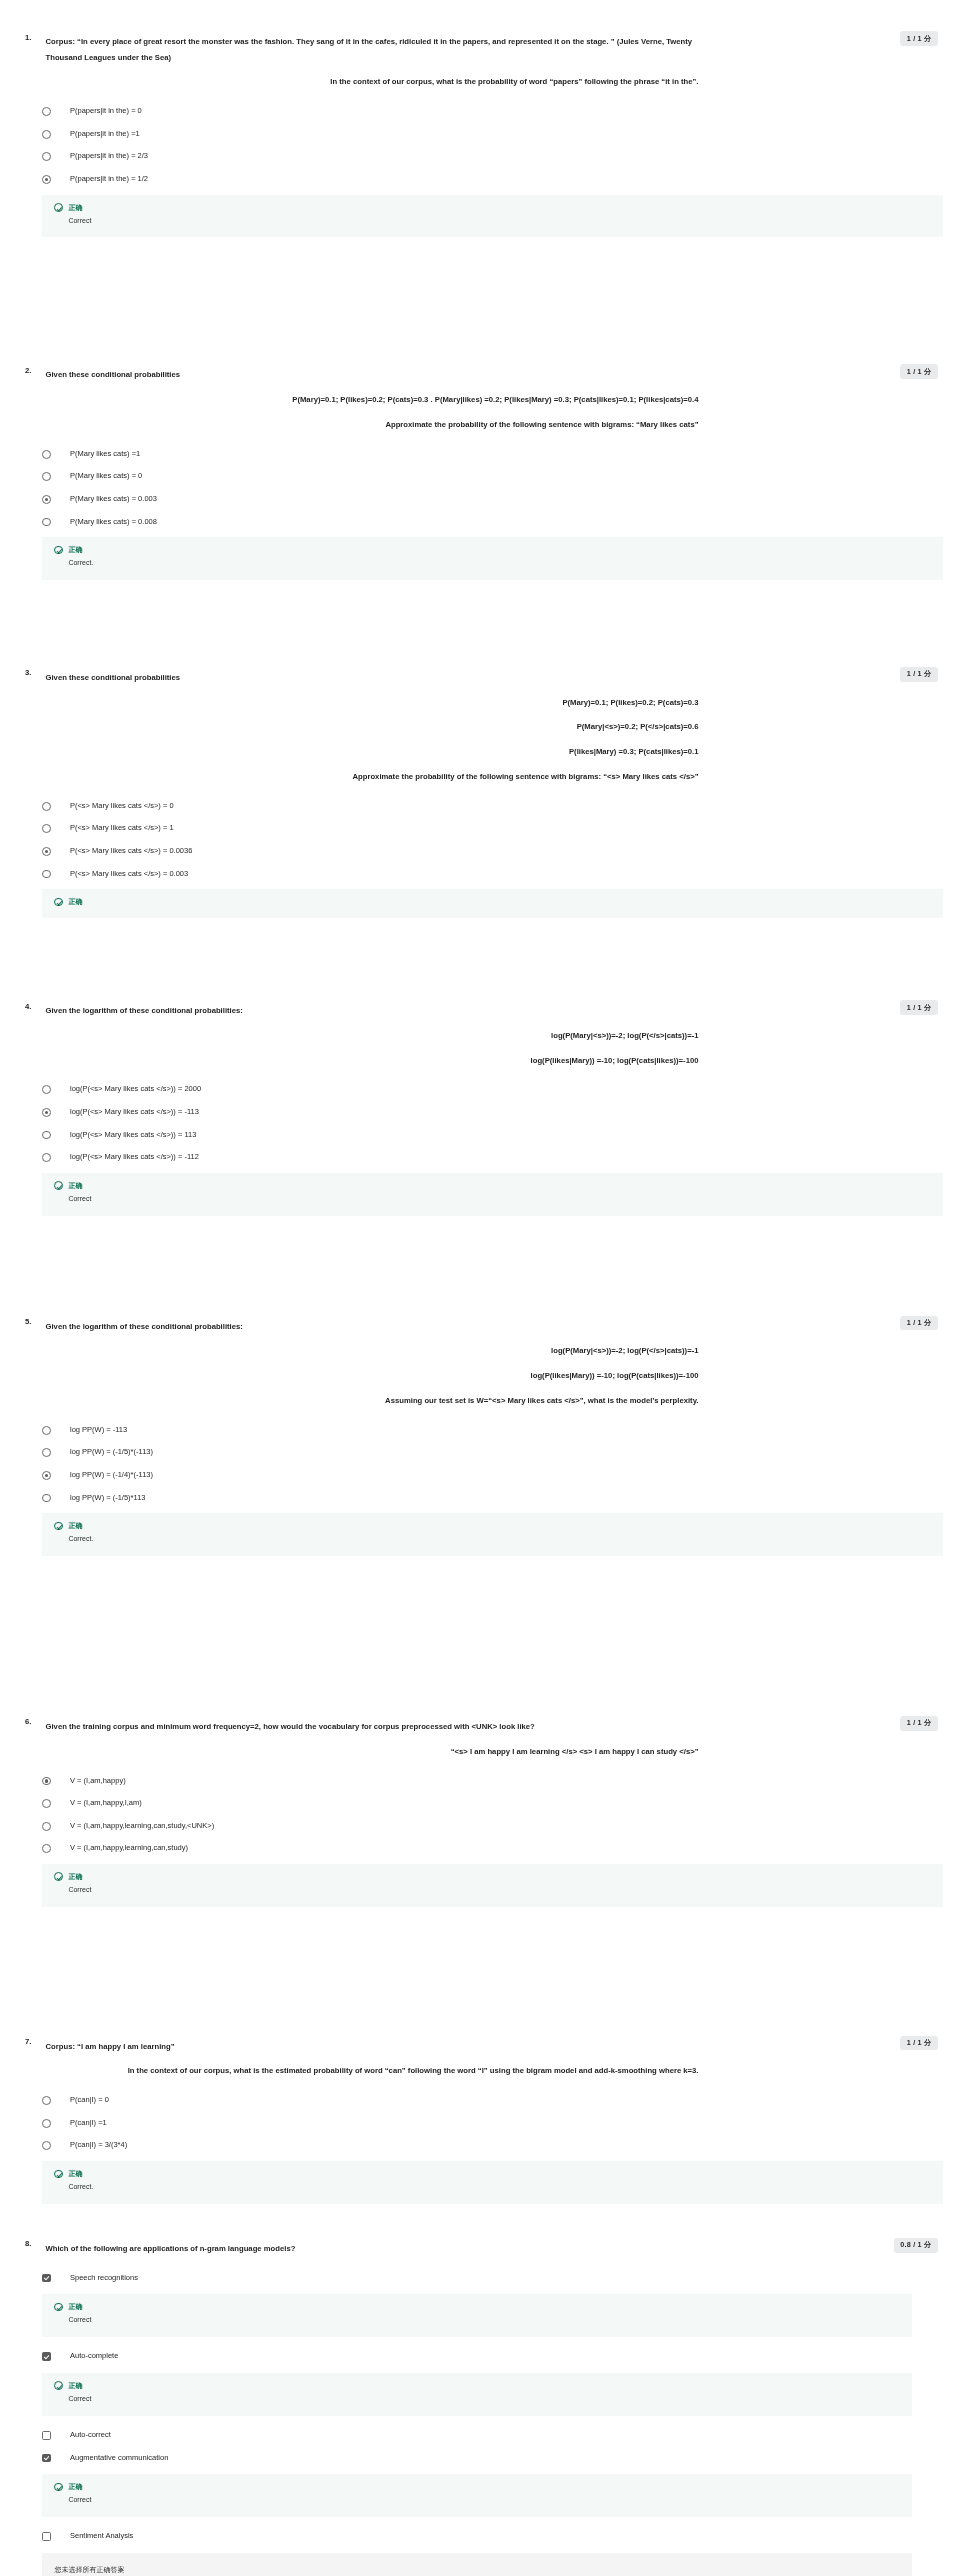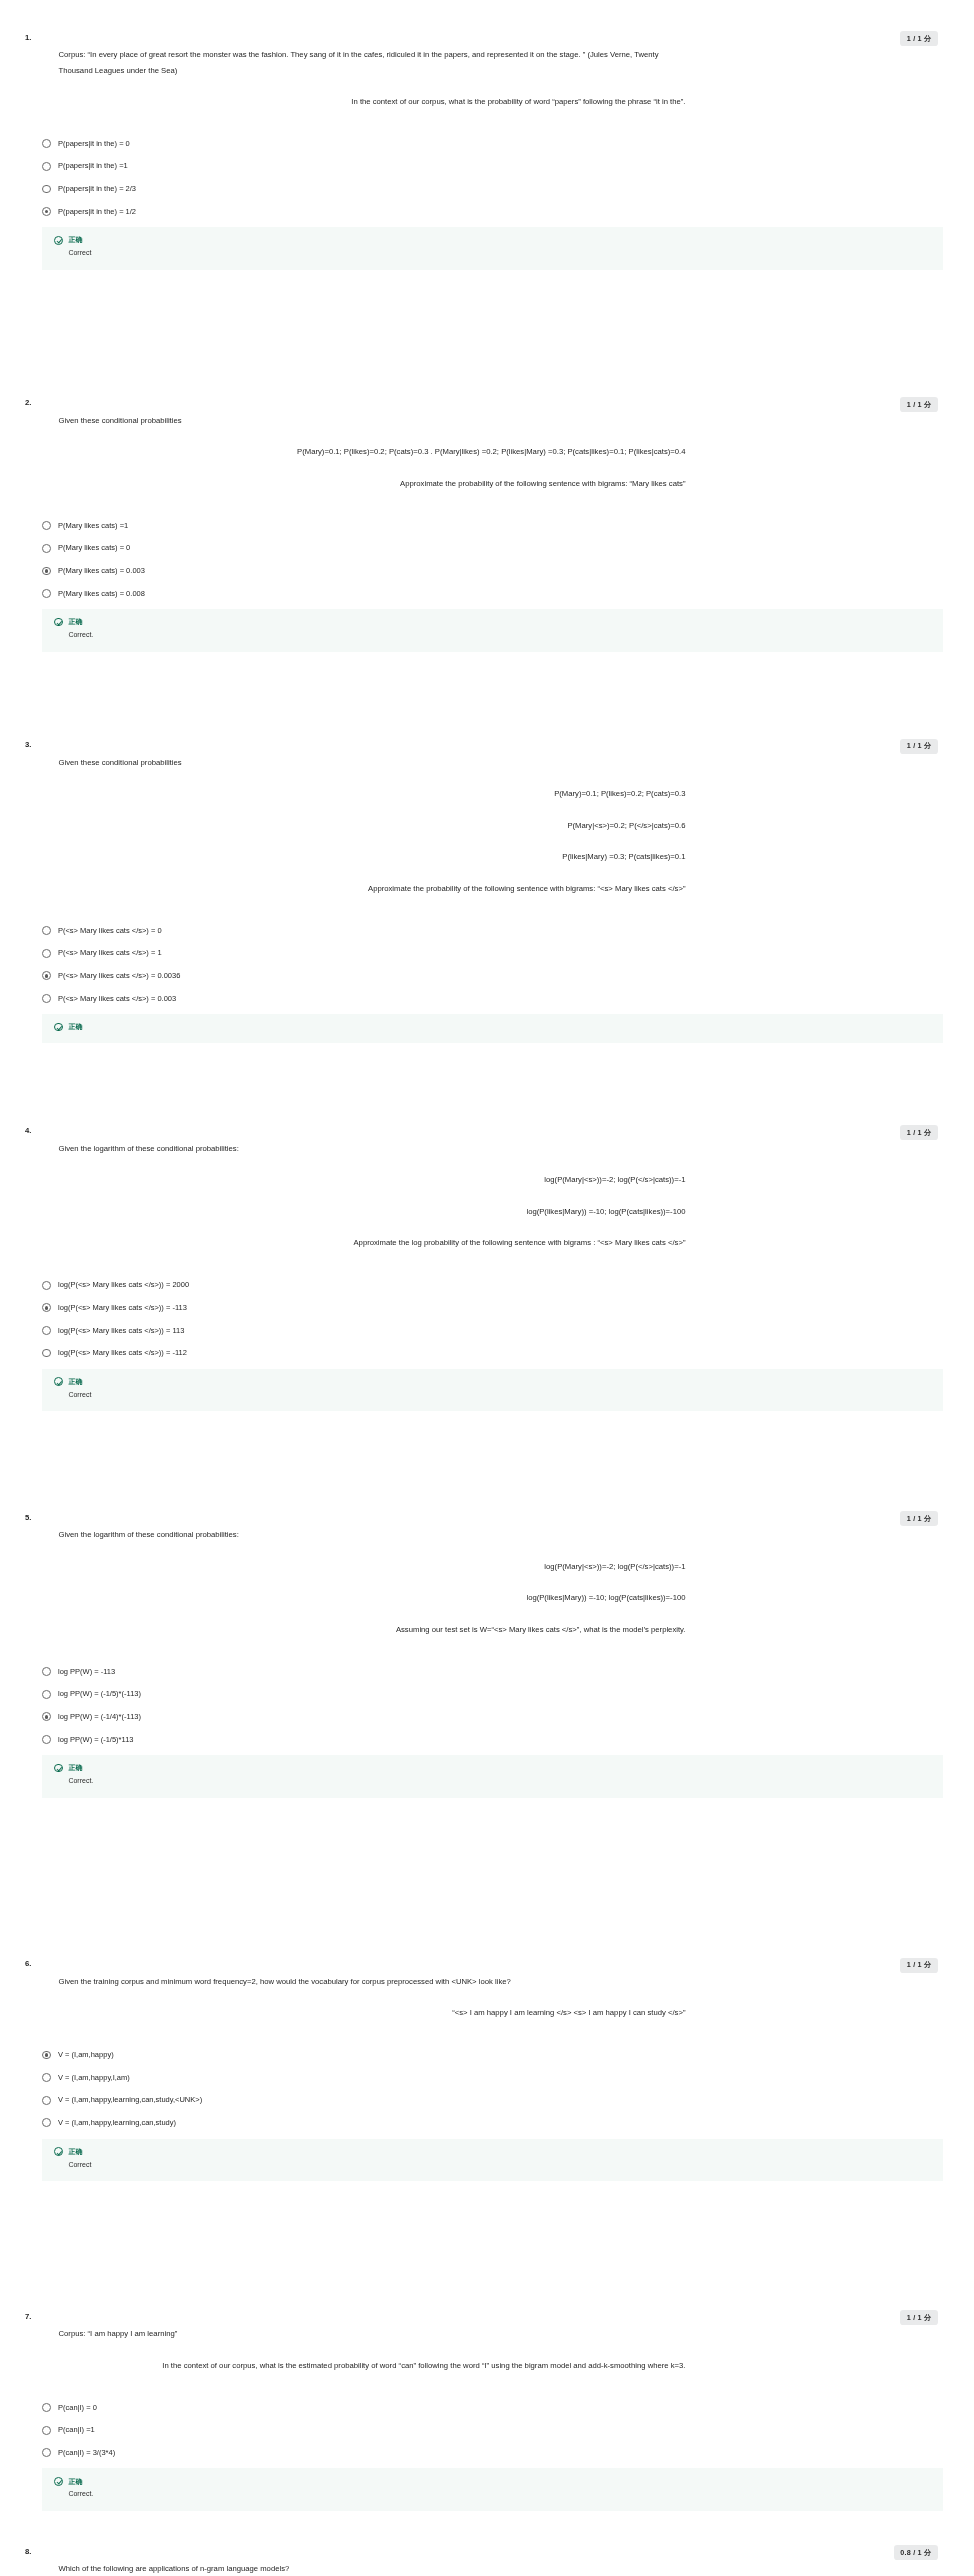--- a/index.html
+++ b/index.html
@@ -51,22 +51,22 @@
   }
   .q-body {
     flex: 1 1 auto;
     min-width: 0;
     max-width: 659px;
   }
   .q-text {
     font-size: 7.7px;
     line-height: 15.5px;
     color: #1f1f1f;
-    margin: 16px;
-    font-weight: normal;
+    margin: 3px;
+    font-weight: bold;
   }
   .q-text + .q-text {
     margin-top: 9.3px;
     text-align: right;
   }
   .q-text.indent {
     padding-left: 1px;
   }
   .score-badge {
     position: absolute;
@@ -84,22 +84,23 @@
   }
 
   
   .options {
     list-style: none;
     margin: 12.4px 0 0 0;
     padding: 0 31px 0 42px;
   }
   .option {
     display: flex;
-    align-items: flex-start;
+    align-items: center;
     margin: 0 0 11.3px 0;
+    gap: 12px;
   }
   .option:last-child { margin-bottom: 0; }
 
   .radio {
     flex: 0 0 auto;
     width: 8.8px;
     height: 8.8px;
     border: 1px solid #6b6b6b;
     border-radius: 50%;
     box-sizing: border-box;
@@ -327,21 +328,20 @@
         </div>
       </li>
       <li class="question" style="position: relative; margin-top: 82px;">
         <div class="score-badge">1 / 1 分</div>
         <div class="q-head">
           <div class="q-num">4.</div>
           <div class="q-body">
             <p class="q-text">Given the logarithm of these conditional probabilities:</p>
             <p class="q-text indent">log(P(Mary|&lt;s&gt;))=-2;    log(P(&lt;/s&gt;|cats))=-1</p>
             <p class="q-text indent">log(P(likes|Mary)) =-10;     log(P(cats|likes))=-100</p>
-            <p class="q-text indent">Approximate the log probability of the following sentence with bigrams : “&lt;s&gt; Mary likes cats &lt;/s&gt;”</p>
           </div>
         </div>
         <ul class="options">
           <li class="option">
             <span class="radio"></span>
             <span class="option-label">log(P(&lt;s&gt; Mary likes cats &lt;/s&gt;)) = 2000</span>
           </li>
           <li class="option">
             <span class="radio checked"></span>
             <span class="option-label">log(P(&lt;s&gt; Mary likes cats &lt;/s&gt;)) = -113</span>

